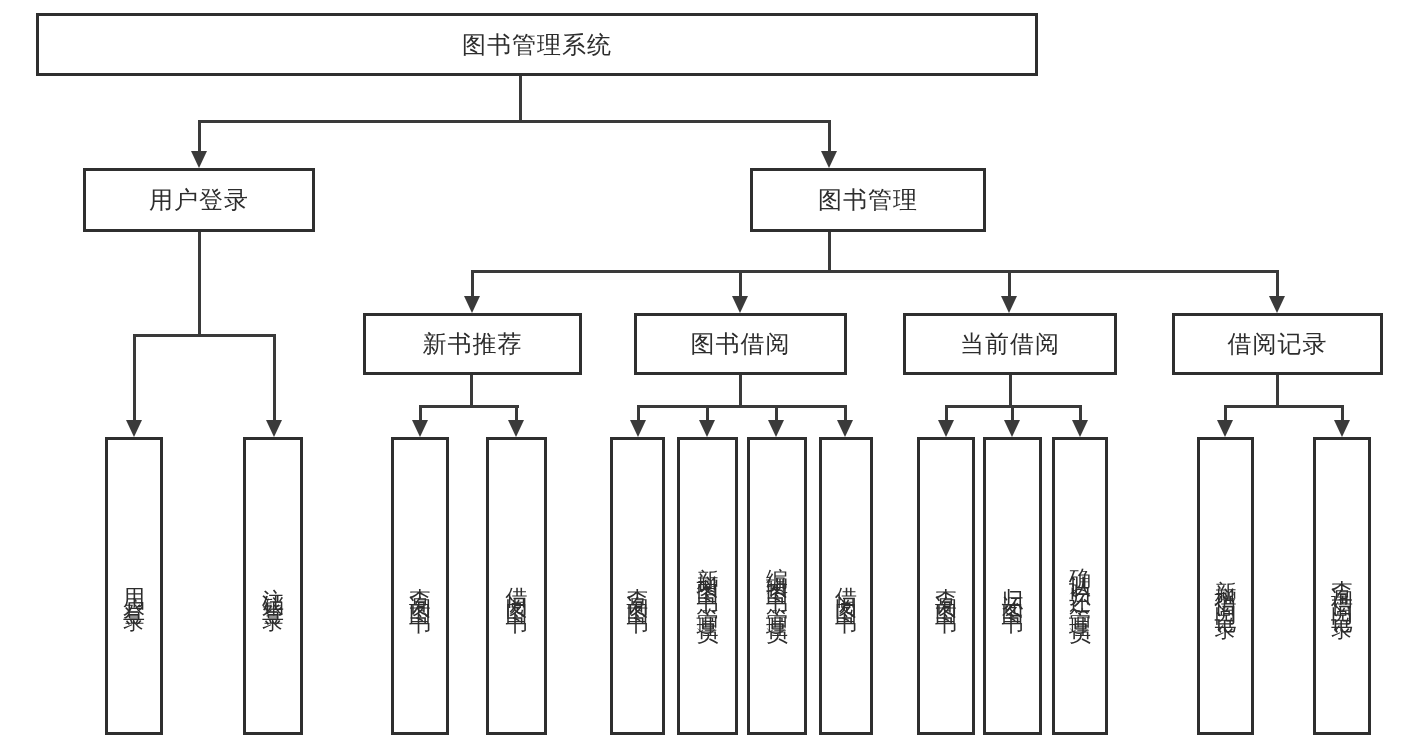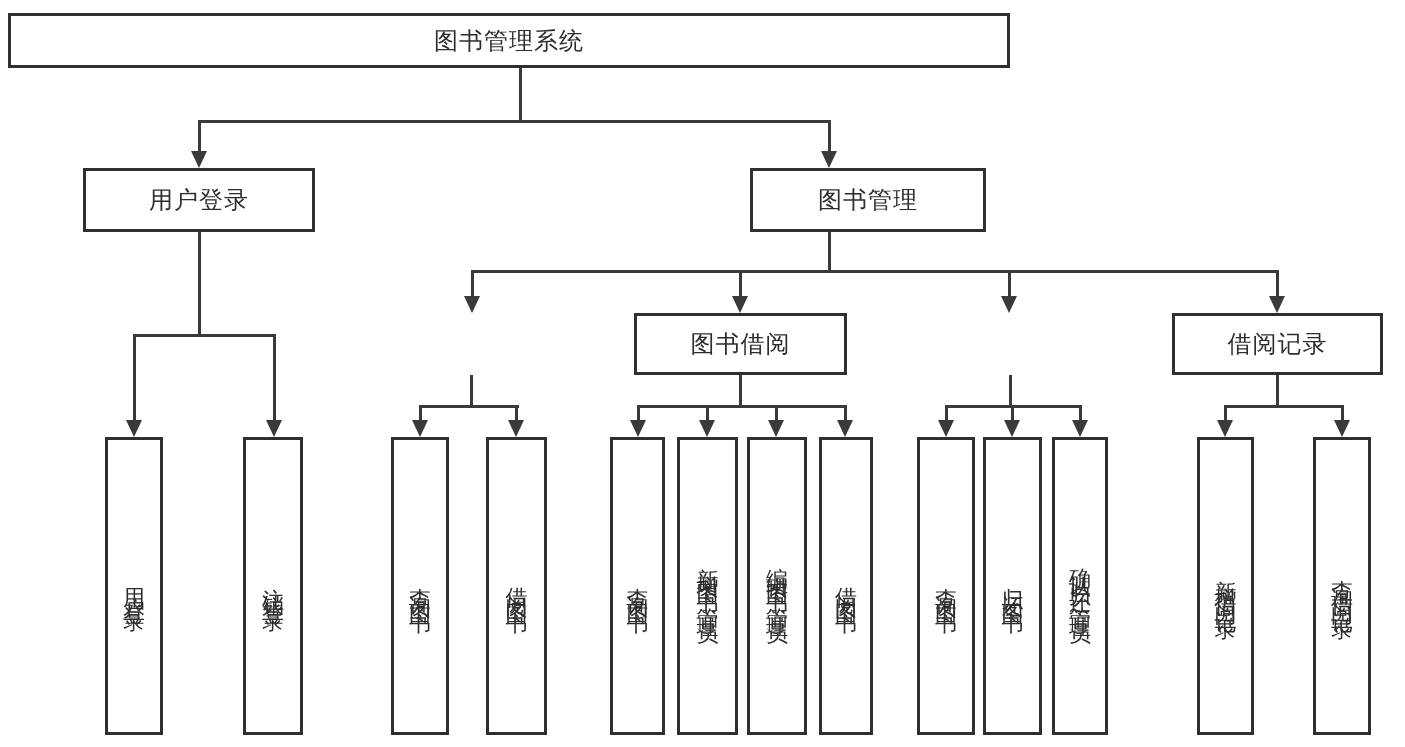--- a/index.html
+++ b/index.html
@@ -50,21 +50,21 @@
     position:absolute;left:1158px;top:713px;
     font-size:22px;color:var(--wm);letter-spacing:1px;
     z-index:6;white-space:nowrap;
   }
 </style>
 </head>
 <body>
 
 <div class="canvas">
 
-  <div class="box" style="left:8px;top:13px;width:1002px;height:55px;justify-content:center;">
+  <div class="box" style="left:36px;top:13px;width:1002px;height:63px;justify-content:center;">
     <span>图书管理系统</span>
   </div>
 
   <div class="vline" style="left:519px;top:68px;height:55px;"></div>
   <div class="hline" style="left:198px;top:120px;width:633px;"></div>
   <div class="arrow" style="left:191px;top:120px;height:48px;">
       <span class="shaft"></span>
       <span class="head"></span>
     </div>
   <div class="arrow" style="left:821px;top:120px;height:48px;">
@@ -102,22 +102,28 @@
     </div>
   <div class="arrow" style="left:1001px;top:270px;height:43px;">
       <span class="shaft"></span>
       <span class="head"></span>
     </div>
   <div class="arrow" style="left:1269px;top:270px;height:43px;">
       <span class="shaft"></span>
       <span class="head"></span>
     </div>
 
+  <div class="box" style="left:363px;top:313px;width:219px;height:62px;">
+    <span>新书推荐</span>
+  </div>
   <div class="box" style="left:634px;top:313px;width:213px;height:62px;">
     <span>图书借阅</span>
+  </div>
+  <div class="box" style="left:903px;top:313px;width:214px;height:62px;">
+    <span>当前借阅</span>
   </div>
   <div class="box" style="left:1172px;top:313px;width:211px;height:62px;">
     <span>借阅记录</span>
   </div>
 
   <div class="vline" style="left:470px;top:375px;height:33px;"></div>
   <div class="hline" style="left:419px;top:405px;width:100px;"></div>
   <div class="arrow" style="left:412px;top:405px;height:32px;">
       <span class="shaft"></span>
       <span class="head"></span>

